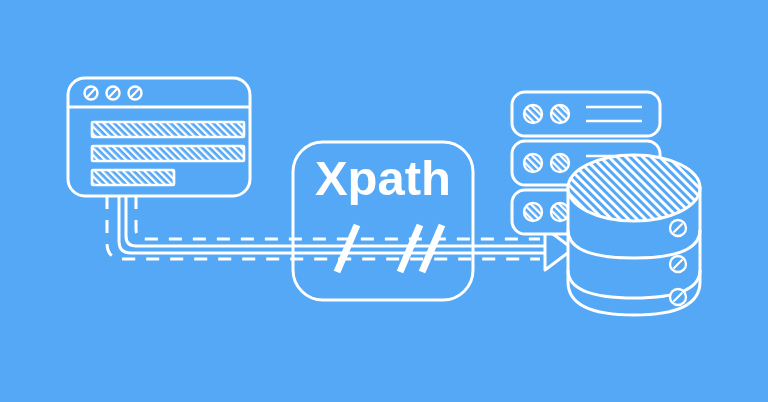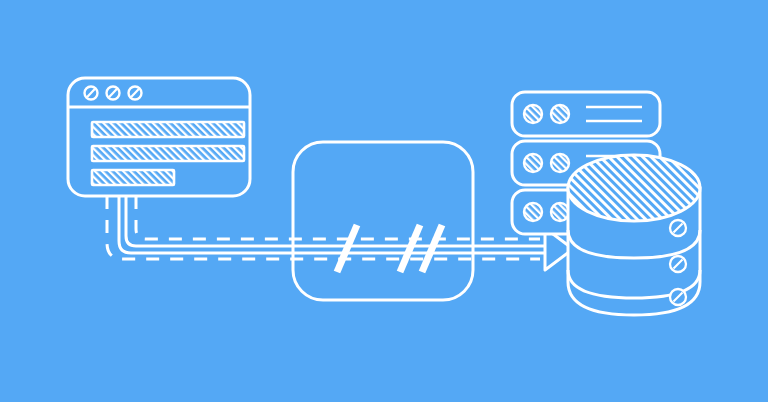--- a/index.html
+++ b/index.html
@@ -167,14 +167,15 @@
       </g>
     </g>
 
     <g stroke="#ffffff" stroke-width="7" stroke-linecap="butt">
       <line x1="337" y1="272" x2="357" y2="225"></line>
       <line x1="400" y1="272" x2="420" y2="225"></line>
       <line x1="422" y1="272" x2="442" y2="225"></line>
     </g>
   </svg>
 
+  <div class="xpath-label">Xpath</div>
 
 </div>
 
 </body></html>

